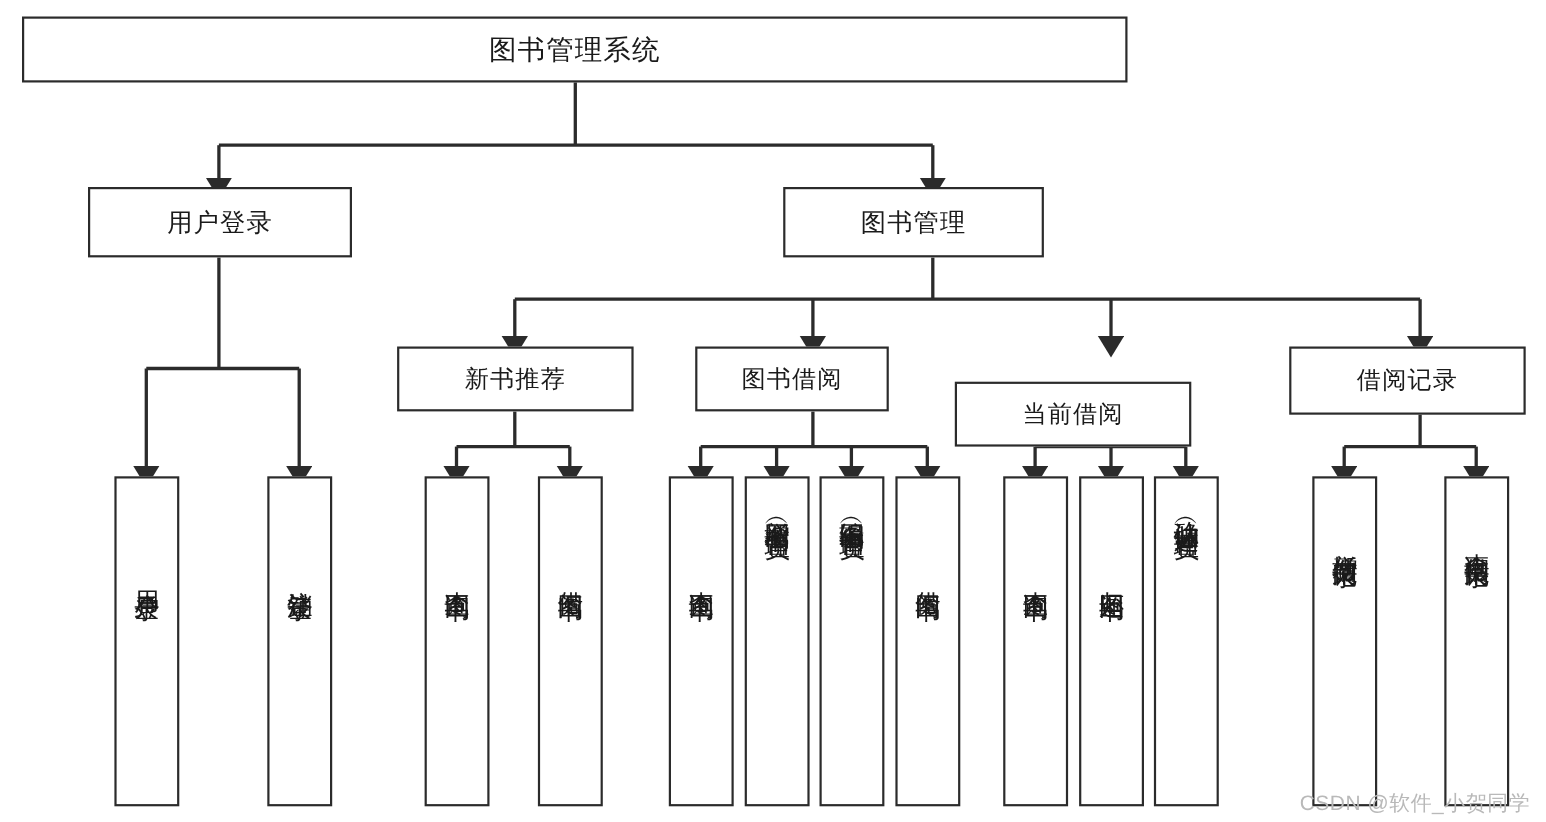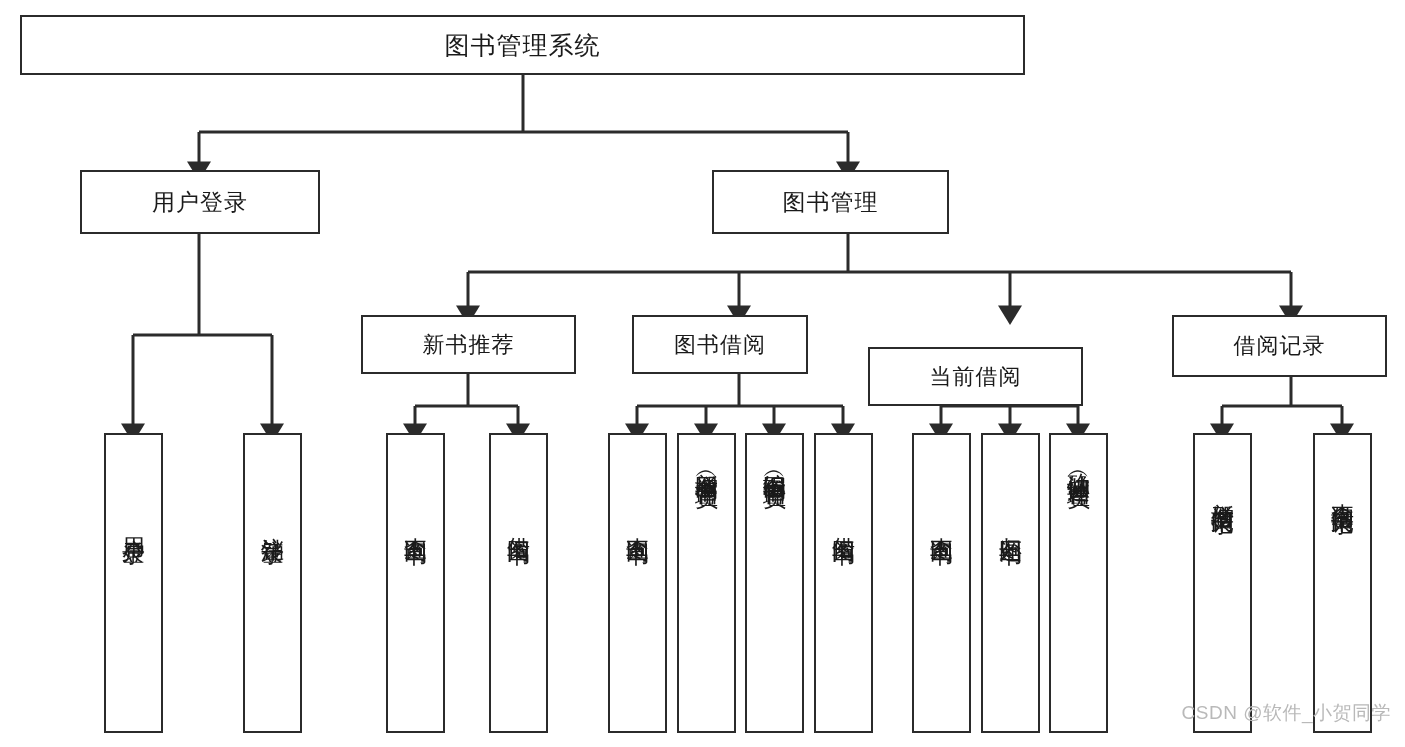--- a/index.html
+++ b/index.html
@@ -68,21 +68,21 @@
   }
   .leaf-mid .vtext {
     margin-top: 36px;
   }
   .leaf-tall .vtext {
     margin-top: 6px;
   }
   #watermark {
     position: absolute;
     right: 14px;
-    bottom: 21px;
+    bottom: 4px;
     font-size: 19px;
     color: #b9b9b9;
     letter-spacing: 0.5px;
     z-index: 5;
     white-space: nowrap;
   }
 </style>
 </head>
 <body>
 

